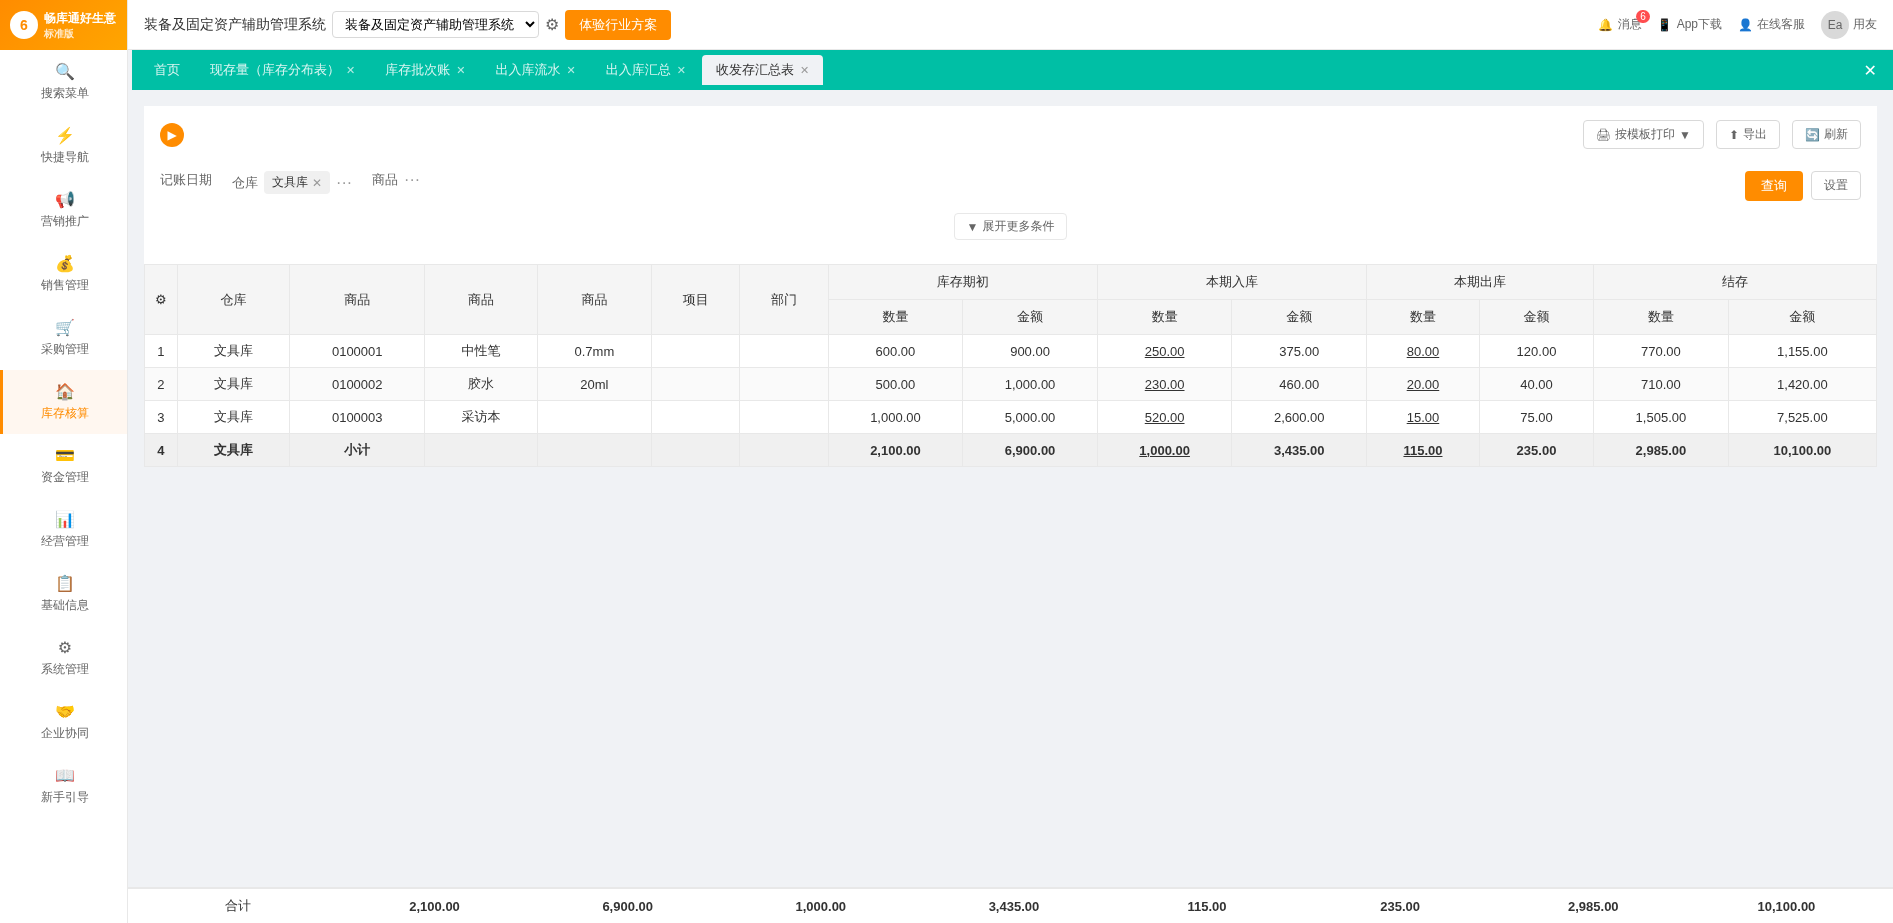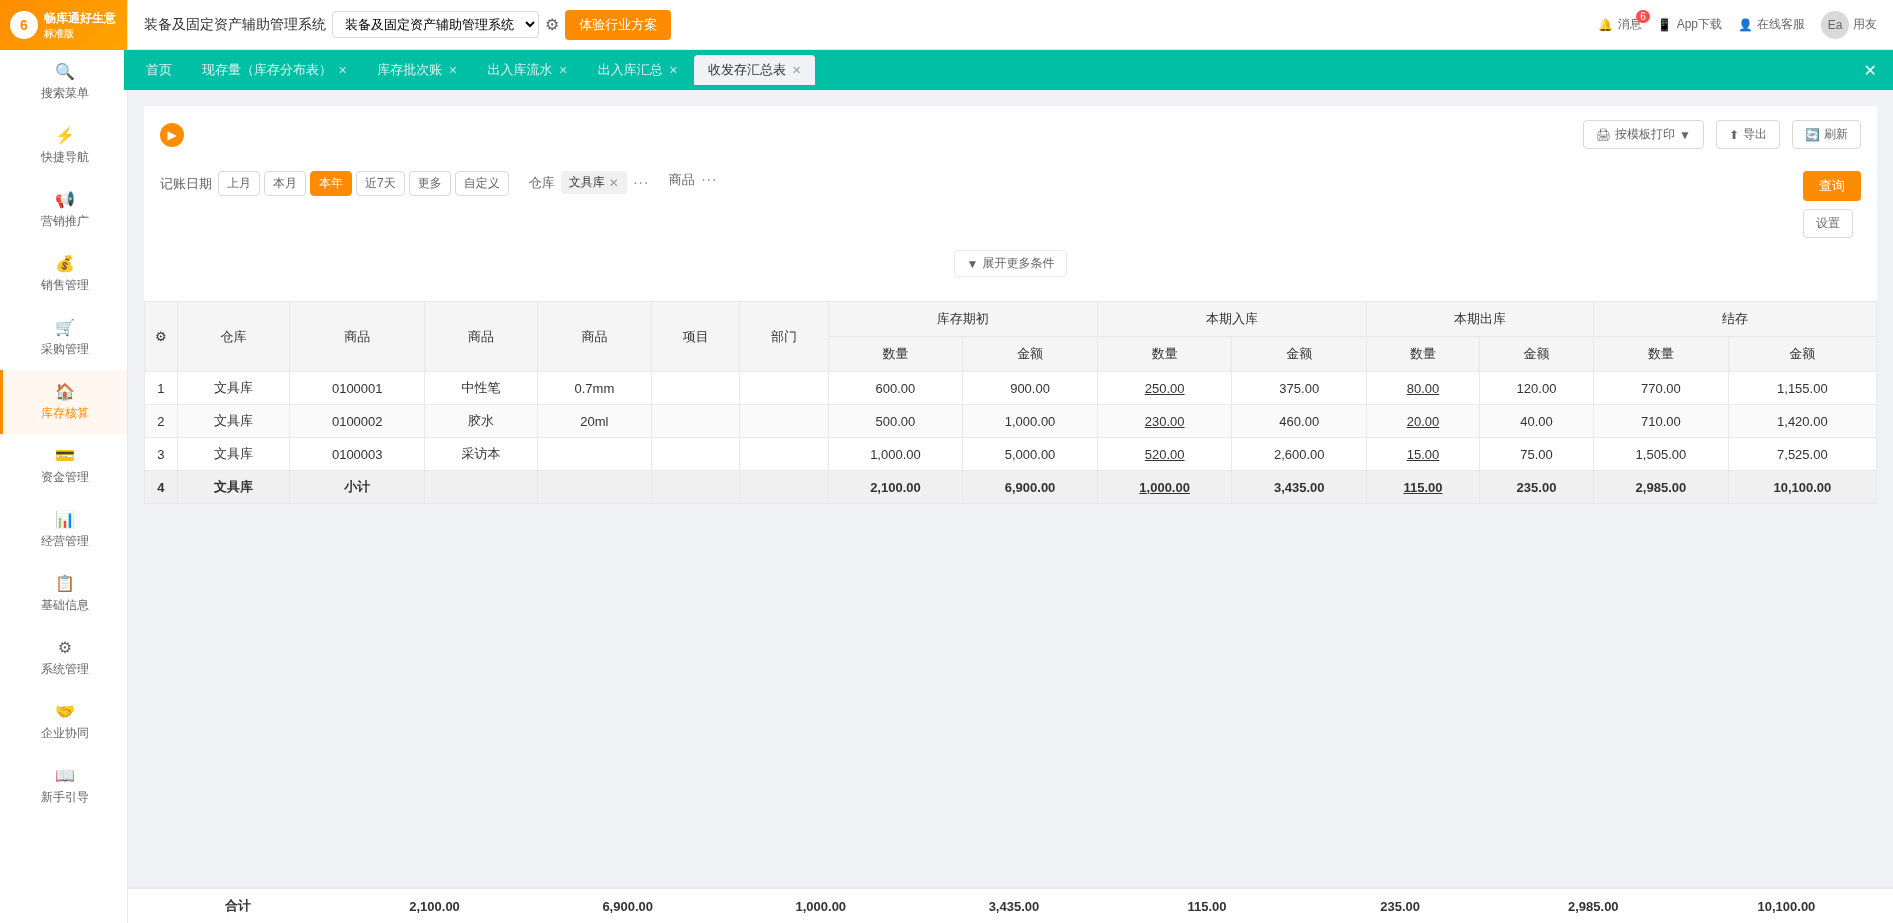--- a/index.html
+++ b/index.html
@@ -45,21 +45,21 @@
       background: #ff8c00; color: white; border: none; border-radius: 4px;
       padding: 6px 14px; cursor: pointer; font-size: 13px;
     }
     .topbar-right { display: flex; align-items: center; gap: 16px; }
     .topbar-icon-item { display: flex; align-items: center; gap: 4px; color: #666; font-size: 12px; cursor: pointer; position: relative; }
     .badge { position: absolute; top: -6px; right: -8px; background: #ff4d4f; color: white; border-radius: 10px; font-size: 10px; padding: 1px 4px; }
     .user-avatar { width: 28px; height: 28px; border-radius: 50%; background: #d9d9d9; display: flex; align-items: center; justify-content: center; font-size: 12px; color: #666; text-align: right; }
 
     
     .tabbar {
-      position: fixed; left: 124px; top: 50px; right: 0; height: 40px;
+      position: fixed; left: 132px; top: 50px; right: 0; height: 40px;
       background: #00bfa5; display: flex; align-items: center; padding: 0 8px; gap: 2px;
       z-index: 99;
     }
     .tab {
       display: flex; align-items: center; gap: 6px; padding: 6px 14px;
       border-radius: 4px 4px 0 0; cursor: pointer; font-size: 13px; color: rgba(255,255,255,0.85);
       position: relative; white-space: nowrap;
     }
     .tab.active { background: #f0f2f5; color: #333; }
     .tab .close-btn { font-size: 11px; color: rgba(255,255,255,0.7); }
@@ -135,21 +135,21 @@
     tbody tr.subtotal { background: #f0f0f0; font-weight: bold; }
     .underline { text-decoration: underline; cursor: pointer; color: #333; }
 
     
     .table-footer {
       background: #fff; border-top: 2px solid #e8e8e8;
       display: flex; align-items: center;
       position: fixed; bottom: 0; left: 128px; right: 0; height: 36px;
       padding: 0 10px;
     }
-    .footer-label { font-weight: bold; color: #333; flex: 0 0 200px; text-align: center; }
+    .footer-label { font-weight: normal; color: #333; flex: 0 0 200px; text-align: center; }
     .footer-values { display: flex; flex: 1; }
     .footer-val { flex: 1; text-align: center; font-weight: bold; color: #333; font-size: 13px; }
 
     
     .expand-arrow {
       width: 24px; height: 24px; background: #ff8c00; border-radius: 50%;
       display: flex; align-items: center; justify-content: center;
       color: white; cursor: pointer; font-size: 12px; flex-shrink: 0;
     }
 
@@ -306,45 +306,37 @@
             </button>
           </div>
         </div>
       </div>
 
       <div class="filter-section">
         <div class="filter-top">
 
           <div class="filter-col">
             <span class="filter-label">记账日期</span>
-            <div class="date-shortcuts">
-              <button class="date-btn">上月</button>
-              <button class="date-btn">本月</button>
-              <button class="date-btn active">本年</button>
-              <button class="date-btn">近7天</button>
-              <button class="date-btn">更多</button>
-              <button class="date-btn">自定义</button>
-            </div>
           </div>
 
           <div class="filter-col">
             <span class="filter-label">仓库</span>
             <div class="warehouse-tag">
               <span>文具库</span>
               <span class="tag-close">✕</span>
             </div>
             <span class="filter-more">···</span>
           </div>
 
           <div class="filter-col">
             <span class="filter-label">商品</span>
             <span class="filter-more">···</span>
           </div>
 
-          <div style="margin-left:auto;display:flex;gap:8px;align-items:flex-start;flex-direction:column;">
+          <div style="margin-left:auto;display:flex;gap:8px;align-items:flex-start;">
             <button class="btn-query">查询</button>
             <button class="btn-settings">设置</button>
           </div>
         </div>
 
 
         <div style="text-align:center;padding-bottom:6px;">
           <button class="expand-btn">
             <span>▼</span>
             <span>展开更多条件</span>

